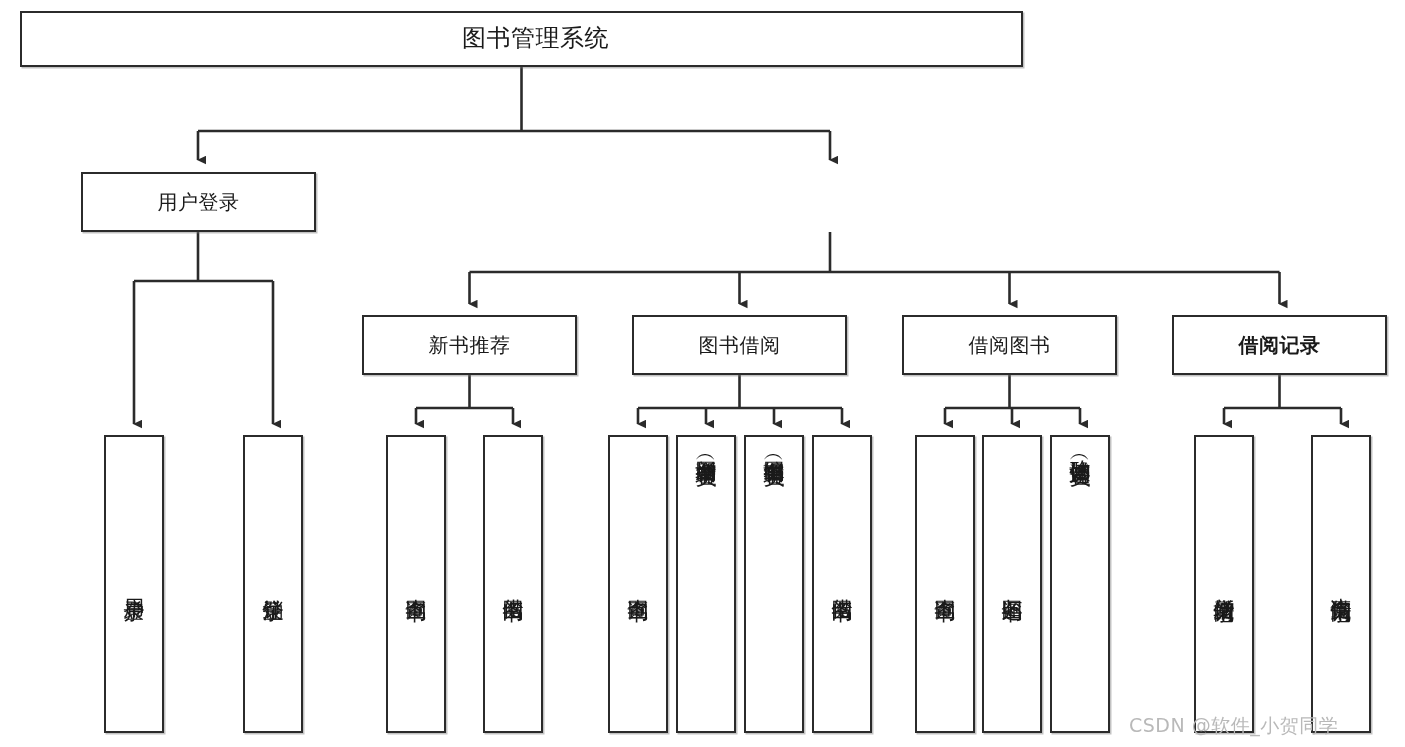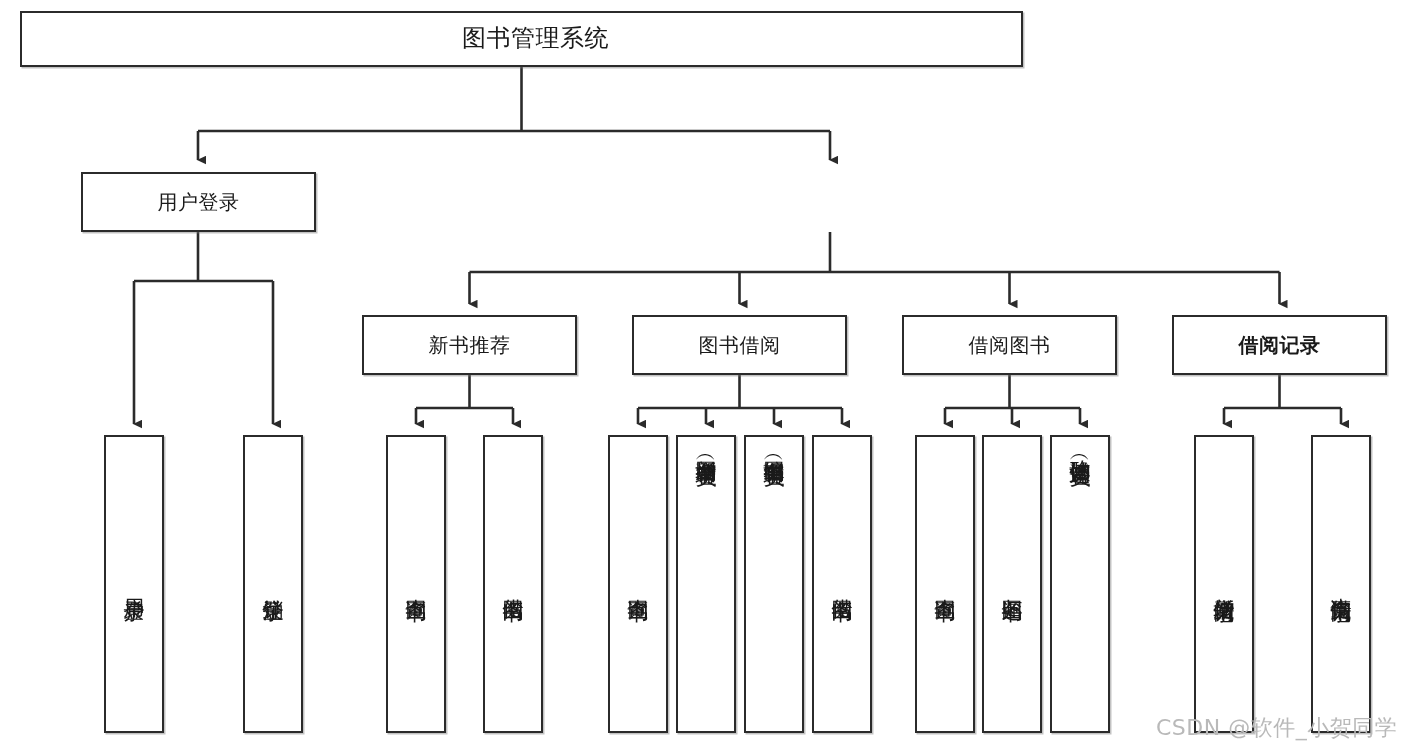--- a/index.html
+++ b/index.html
@@ -80,25 +80,24 @@
     letter-spacing: 1px;
     max-height: 100%;
   }
   .node.leaf.align-top {
     align-items: flex-start;
   }
   #watermark {
     position: absolute;
     left: 1129px;
     top: 713px;
-    font-size: 22px;
+    font-size: 19px;
     color: #b9b9b9;
     white-space: nowrap;
     letter-spacing: 0.5px;
-    margin-left: 27px;
   }
 </style>
 </head>
 <body>
 
 <div id="diagram-canvas">
 
   <svg id="connector-layer" viewBox="0 0 1405 747" width="1405" height="747" xmlns="http://www.w3.org/2000/svg">
     <defs>
       <marker id="arrowhead" markerWidth="9" markerHeight="9" refX="4.2" refY="8" orient="auto" markerUnits="userSpaceOnUse">

